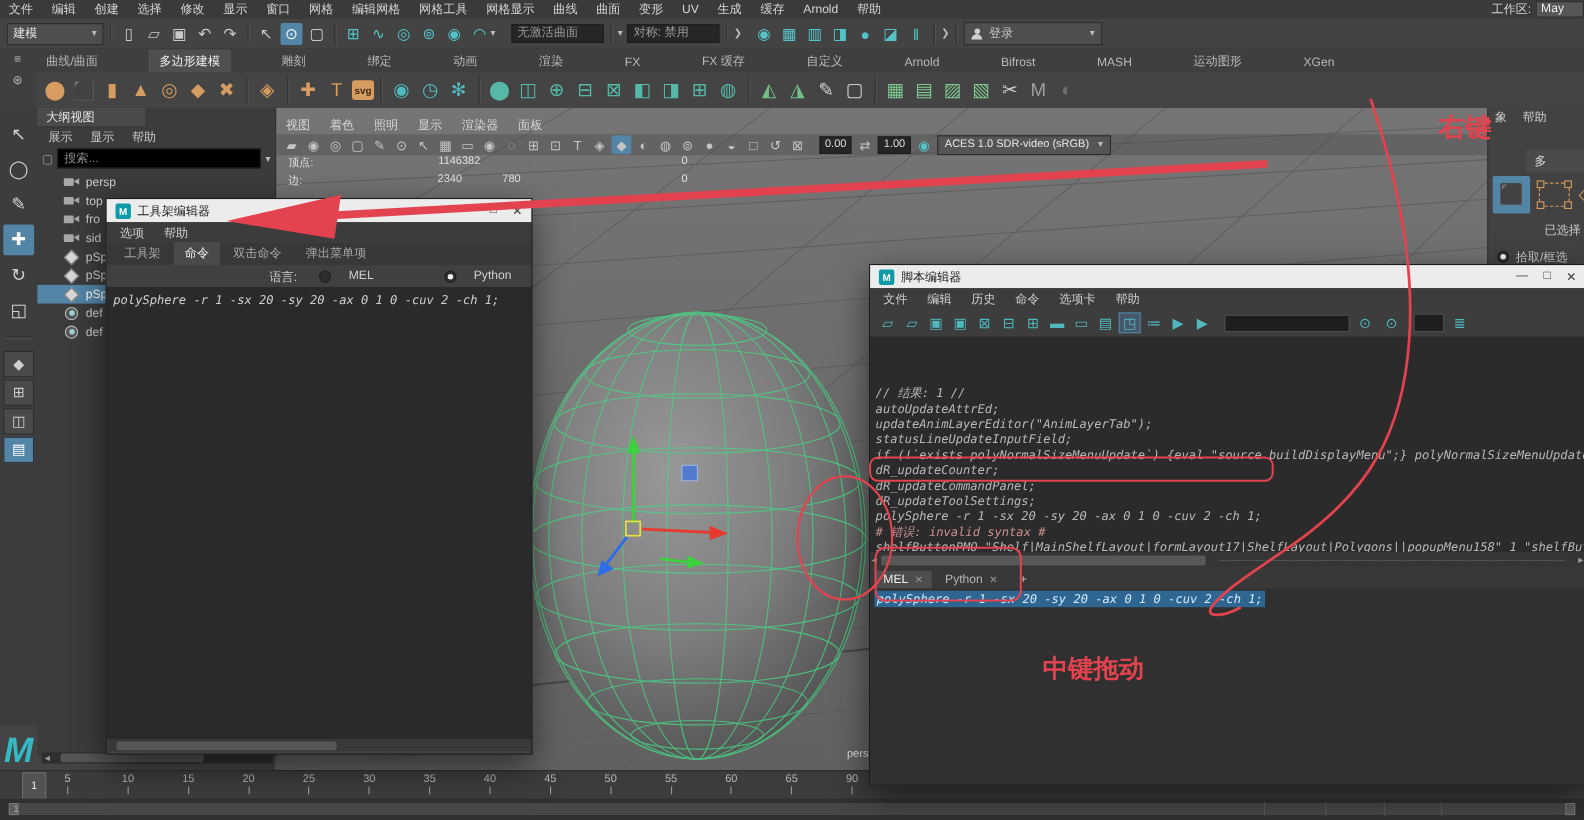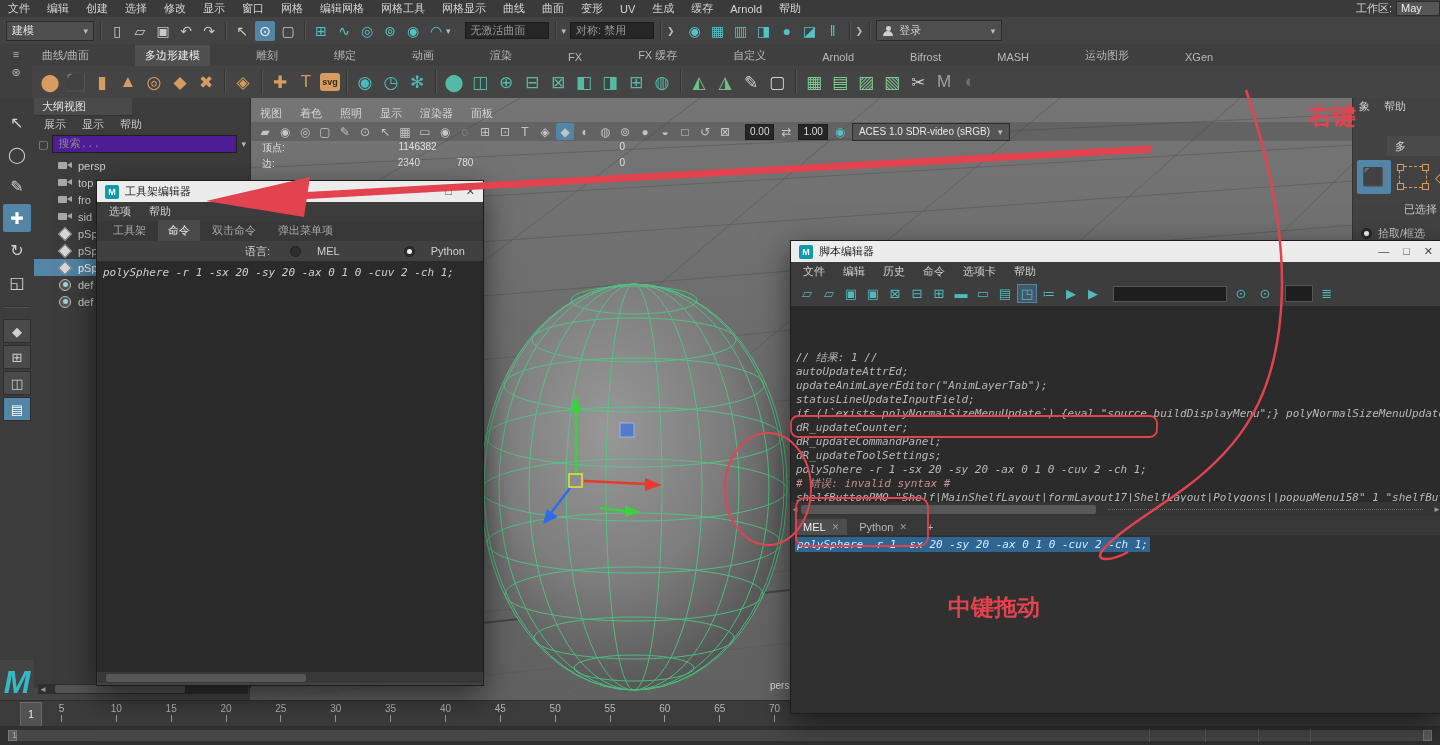--- a/index.html
+++ b/index.html
@@ -62,22 +62,22 @@
   .lyb.active{background:#5285a6;color:#fff;}
   .maya-logo{left:0;top:660px;width:34px;height:44px;z-index:2;display:flex;align-items:center;
     justify-content:center;font-size:32px;font-weight:bold;color:#35b9c5;font-style:italic;}
 
   
   .outliner{left:34px;top:98px;width:216px;height:590px;background:#3c3c3c;border-right:1px solid #2e2e2e;z-index:2;}
   .ol-tab{height:17px;background:#4a4a4a;display:flex;align-items:center;padding-left:8px;color:#e2e2e2;
     width:90px;border-bottom:1px solid #333;}
   .ol-menus{height:17px;display:flex;gap:16px;align-items:center;padding-left:10px;color:#c8c8c8;}
   .ol-search{height:22px;display:flex;align-items:center;gap:4px;padding:0 4px;}
-  .ol-search .box{flex:1;background:#4c1d95;border:1px solid #1f1f1f;height:16px;line-height:16px;
-    padding:0 5px;color:#8a8a8a;font-family:Liberation Mono, monospace;}
+  .ol-search .box{flex:1;background:#000000;border:1px solid #1f1f1f;height:16px;line-height:16px;
+    padding:0 5px;color:#8a8a8a;}
   .ol-list{position:relative;padding-top:2px;}
   .orow{height:17px;display:flex;align-items:center;gap:6px;padding-left:24px;color:#cfcfcf;}
   .orow.active{background:#5285a6;color:#fff;}
   .oicon{width:14px;height:12px;position:relative;flex:0 0 14px;}
   .oicon.camera:before{content:"";position:absolute;left:0;top:2px;width:9px;height:7px;background:#a8a8a8;border-radius:1px;}
   .oicon.camera:after{content:"";position:absolute;left:9px;top:2.5px;border-top:3px solid transparent;
     border-bottom:3px solid transparent;border-right:5px solid #a8a8a8;}
   .oicon.mesh:before{content:"";position:absolute;left:2px;top:1px;width:8px;height:8px;background:#d8d8d8;
     transform:rotate(45deg);border:1px solid #777;}
   .oicon.set:before{content:"";position:absolute;left:1px;top:0;width:10px;height:10px;border:1px solid #bbb;
@@ -676,21 +676,21 @@
         <span class="tick"><span>20</span><i></i></span>
         <span class="tick"><span>25</span><i></i></span>
         <span class="tick"><span>30</span><i></i></span>
         <span class="tick"><span>35</span><i></i></span>
         <span class="tick"><span>40</span><i></i></span>
         <span class="tick"><span>45</span><i></i></span>
         <span class="tick"><span>50</span><i></i></span>
         <span class="tick"><span>55</span><i></i></span>
         <span class="tick"><span>60</span><i></i></span>
         <span class="tick"><span>65</span><i></i></span>
-        <span class="tick"><span>70</span><i></i></span>
+        <span class="tick"><span>90</span><i></i></span>
       </div>
   </div>
   <div class="abs range">
     <div class="bar"></div>
     <div class="h" style="left:8px;"></div>
     <div class="h" style="left:1423px;"></div>
     <div class="num">1</div>
     <div class="rs-tick" style="left:1149px;"></div>
       <div class="rs-tick" style="left:1205px;"></div>
     <div class="rs-tick" style="left:1258px;"></div>

